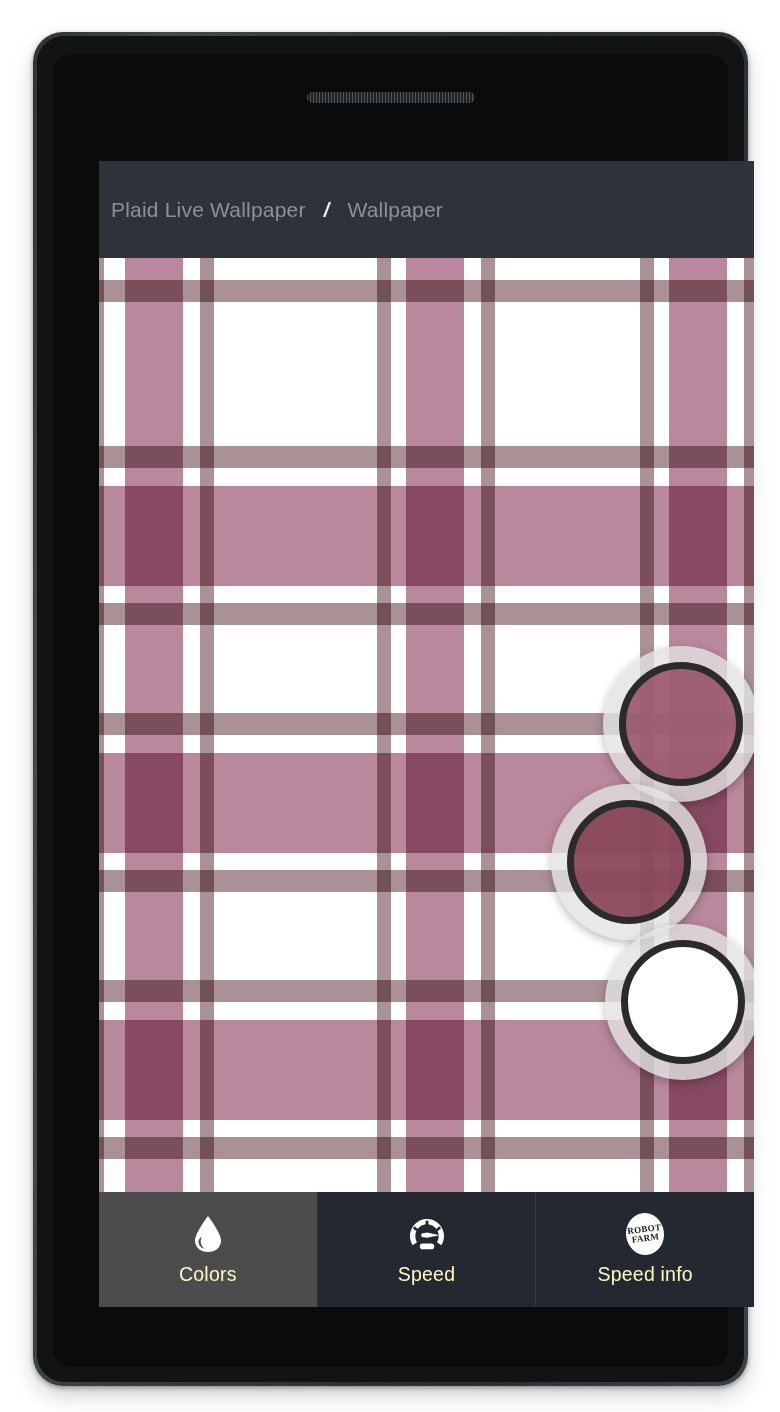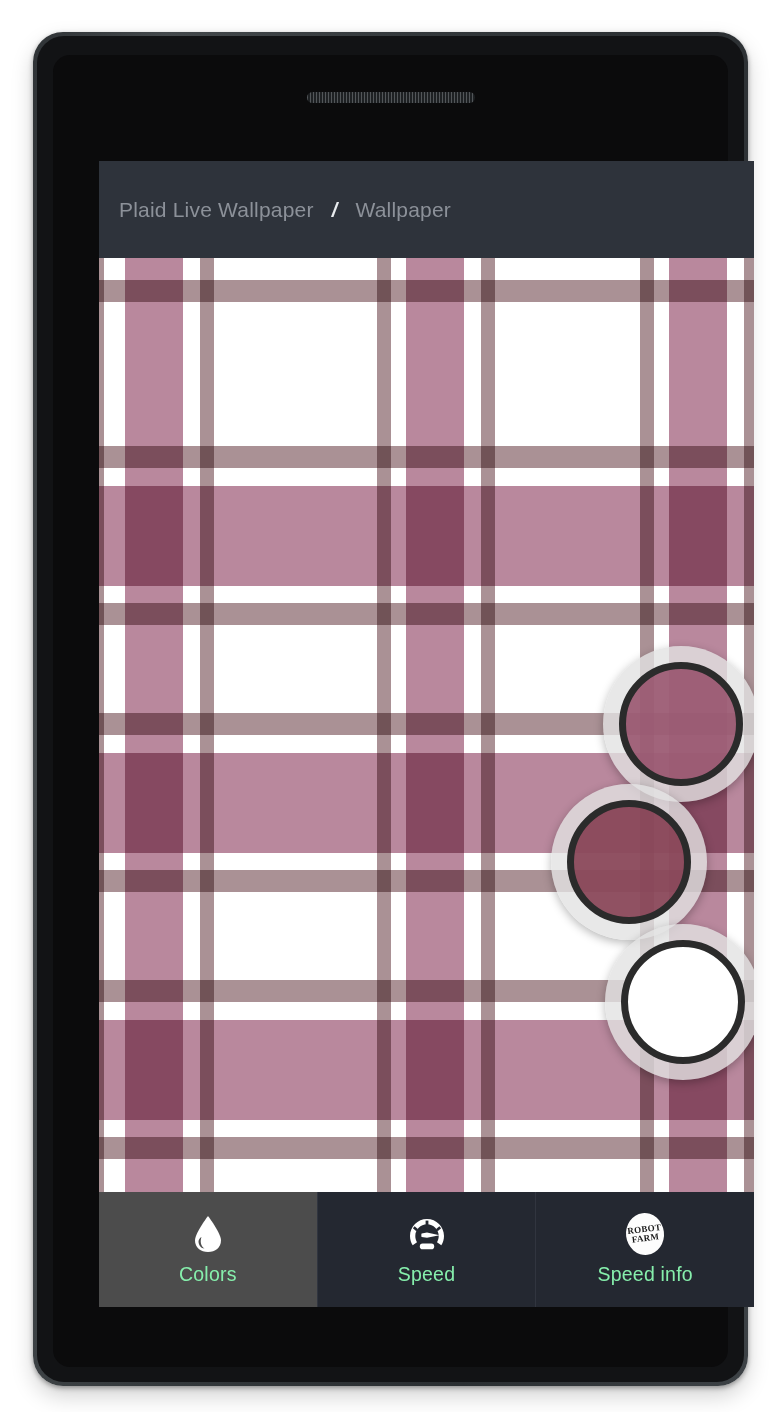--- a/index.html
+++ b/index.html
@@ -40,21 +40,21 @@
   }
 
   
   #app-header {
     position:absolute; left:0; top:0; width:100%; height:97px;
     background:#2e333b;
     display:flex; align-items:center;
   }
   #header-crumb {
     display:flex; align-items:baseline; gap:0;
-    padding-left:20px; font-size:21px; letter-spacing:.2px;
+    padding-left:12px; font-size:21px; letter-spacing:.2px;
   }
   .crumb-app { color:#8c9199; }
   .crumb-sep { color:#e9ecef; font-weight:bold; font-style:italic; margin:0 18px; font-size:20px; }
   .crumb-page { color:#8c9199; }
 
   
   #wallpaper {
     position:absolute; left:0; top:97px; width:655px; height:1049px;
     background:#ffffff;
     overflow:hidden;
@@ -99,21 +99,21 @@
   .nav-tab {
     flex:1 1 0; position:relative;
     display:flex; flex-direction:column; align-items:center; justify-content:center;
     gap:9px; cursor:pointer;
     border-right:1px solid #31353f;
   }
   .nav-tab:last-child { border-right:none; }
   .nav-tab.active { background:#4c4c4c; }
   .nav-icon { width:40px; height:40px; display:flex; align-items:center; justify-content:center; }
   .nav-icon svg { display:block; }
-  .nav-label { color:#86efac; font-size:19.5px; letter-spacing:.2px; }
+  .nav-label { color:#fef9c3; font-size:19.5px; letter-spacing:.2px; }
 
   .rf-badge {
     width:38px; height:42px; border-radius:50%;
     background:#fdfdfd; display:flex; flex-direction:column;
     align-items:center; justify-content:center; line-height:1;
     transform:rotate(-7deg);
   }
   .rf-badge span {
     font-family:"Liberation Serif", serif;
     font-weight:bold; font-size:9px; color:#1b1b1b; letter-spacing:.3px;

